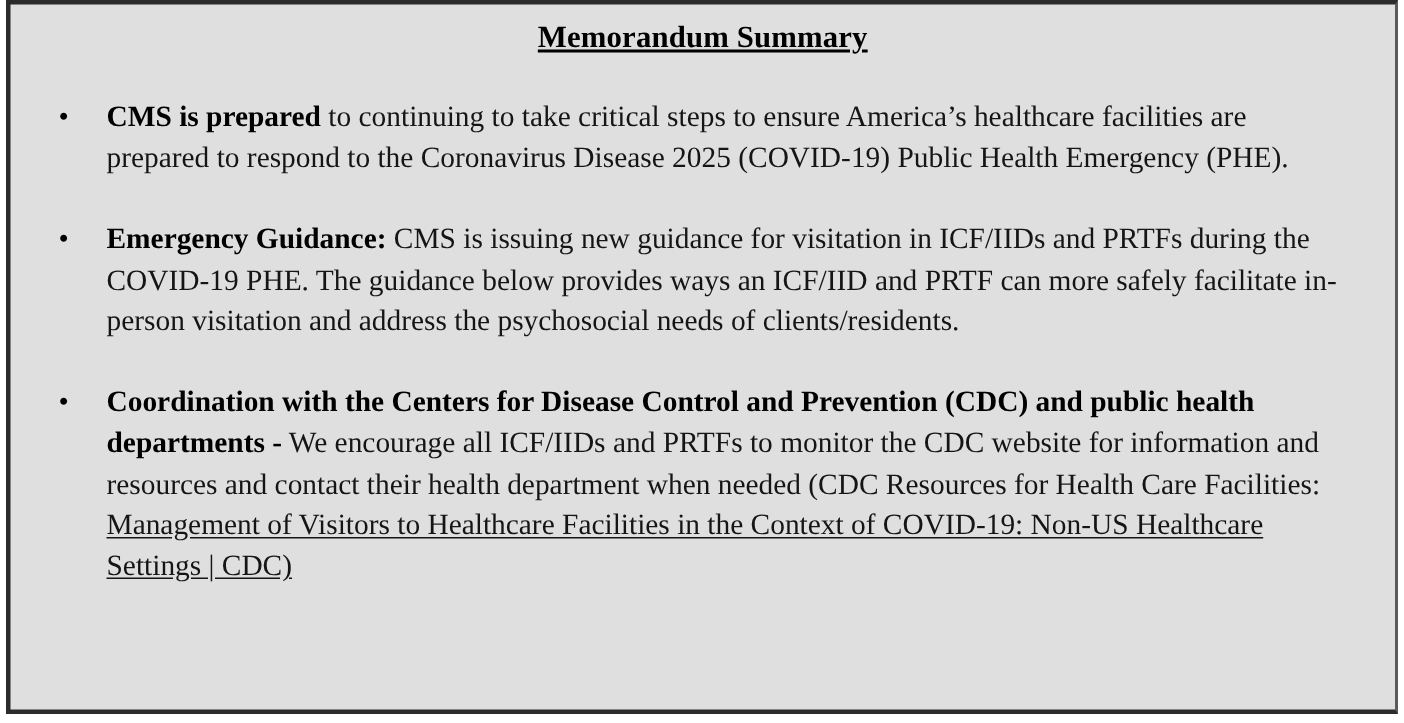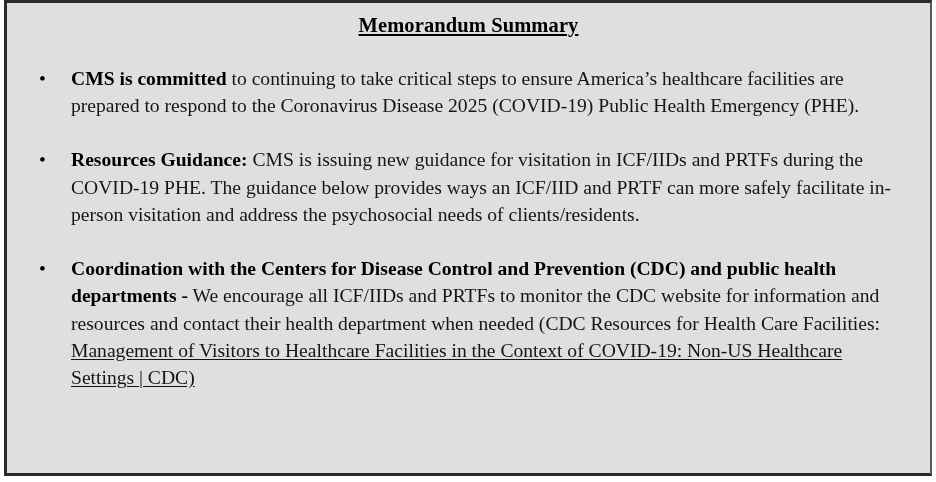--- a/index.html
+++ b/index.html
@@ -82,26 +82,26 @@
 <body>
 
 <div id="memo-box">
 
   <div id="memo-title">Memorandum Summary</div>
 
   <ul id="memo-list">
 
     <li class="memo-bullet">
       <span class="bullet-marker">•</span>
-      <span class="lead">CMS is committed</span><span> to continuing to take critical steps to ensure America’s healthcare facilities are prepared to respond to the Coronavirus Disease 2025 (COVID-19) Public Health Emergency (PHE).</span>
+      <span class="lead">CMS is prepared</span><span> to continuing to take critical steps to ensure America’s healthcare facilities are prepared to respond to the Coronavirus Disease 2025 (COVID-19) Public Health Emergency (PHE).</span>
     </li>
 
     <li class="memo-bullet">
       <span class="bullet-marker">•</span>
-      <span class="lead">Resources Guidance:</span><span> CMS is issuing new guidance for visitation in ICF/IIDs and PRTFs during the COVID-19 PHE. The guidance below provides ways an ICF/IID and PRTF can more safely facilitate in-person visitation and address the psychosocial needs of clients/residents.</span>
+      <span class="lead">Emergency Guidance:</span><span> CMS is issuing new guidance for visitation in ICF/IIDs and PRTFs during the COVID-19 PHE. The guidance below provides ways an ICF/IID and PRTF can more safely facilitate in-person visitation and address the psychosocial needs of clients/residents.</span>
     </li>
 
     <li class="memo-bullet">
       <span class="bullet-marker">•</span>
       <span class="lead">Coordination with the Centers for Disease Control and Prevention (CDC) and public health departments -</span><span> We encourage all ICF/IIDs and PRTFs to monitor the CDC website for information and resources and contact their health department when needed (CDC Resources for Health Care Facilities: </span><a class="memo-link" href="#">Management of Visitors to Healthcare Facilities in the Context of COVID-19: Non-US Healthcare Settings | CDC)</a>
     </li>
 
   </ul>
 </div>
 

